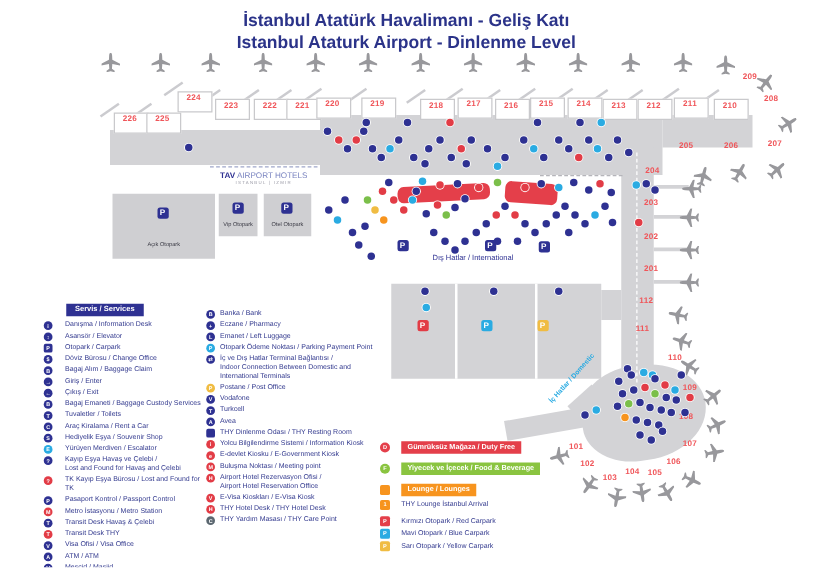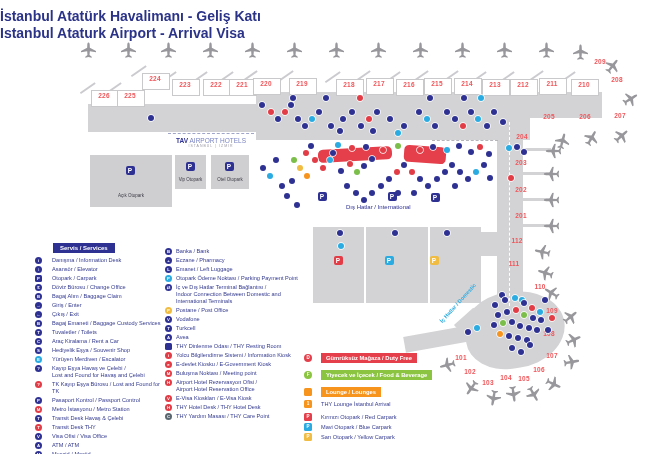--- a/index.html
+++ b/index.html
@@ -1,19 +1,19 @@
 <!DOCTYPE html>
 <html><head>
 <meta charset="utf-8">
 <style>
   html,body{margin:0;padding:0;background:#fff;}
   .page{position:relative;width:650px;height:454px;background:#fff;overflow:hidden;
         font-family:"Liberation Sans",sans-serif;}
   .abs{position:absolute;}
-  .title{position:absolute;left:0;top:8px;width:650px;text-align:left;
+  .title{position:absolute;left:0;top:8px;width:650px;text-align:center;
          color:#2b3389;font-weight:bold;font-size:14px;line-height:1.18;z-index:9;}
   .bld{position:absolute;background:#d3d3d6;z-index:1;}
   .bld2{position:absolute;background:#cfcfd2;z-index:1;}
   .divider{position:absolute;background:#ffffff;z-index:2;}
   .redblob{position:absolute;background:#e43f4a;border-radius:5px;z-index:3;}
   .gate{position:absolute;color:#f0565a;font-size:6.5px;font-weight:bold;width:24px;
         text-align:center;z-index:6;letter-spacing:0.2px;}
   .gatebox{position:absolute;background:#fff;border:1px solid #c9c9cc;z-index:5;}
   .conn{position:absolute;height:1.5px;background:#cbcbcf;transform-origin:100% 50%;z-index:1;}
   .stub{position:absolute;background:#d3d3d6;z-index:1;}
@@ -64,21 +64,21 @@
                L11.4 17.2 L14.3 19.4 L14.3 20.8 L10 19.9 L5.7 20.8 L5.7 19.4 L8.6 17.2
                L8.2 12.2 L0 13.6 L0 11.8 L8.2 7.6 L8.4 3.2 C8.5 1.2 9.1 0 10 0 Z" fill="#98989c"></path>
     </symbol>
   </defs>
 </svg>
 
 <div class="page">
 
   <div class="title">
     <div>İstanbul Atatürk Havalimanı - Geliş Katı</div>
-    <div>Istanbul Ataturk Airport - Arrival Visa</div>
+    <div>Istanbul Ataturk Airport - Dinlenme Level</div>
   </div>
 
   <div class="bld" style="left:88px;top:104px;width:170px;height:28px"></div>
   <div class="bld" style="left:256px;top:92px;width:274px;height:48px"></div>
   <div class="bld" style="left:530px;top:92px;width:72px;height:26px"></div>
   <div class="bld" style="left:497px;top:118px;width:26px;height:190px"></div>
   <div class="bld2" style="left:90px;top:155px;width:82px;height:52px"></div>
   <div class="bld2" style="left:175px;top:155px;width:31px;height:34px"></div>
   <div class="bld2" style="left:211px;top:155px;width:38px;height:34px"></div>
   <div class="bld" style="left:313px;top:227px;width:168px;height:76px"></div>

